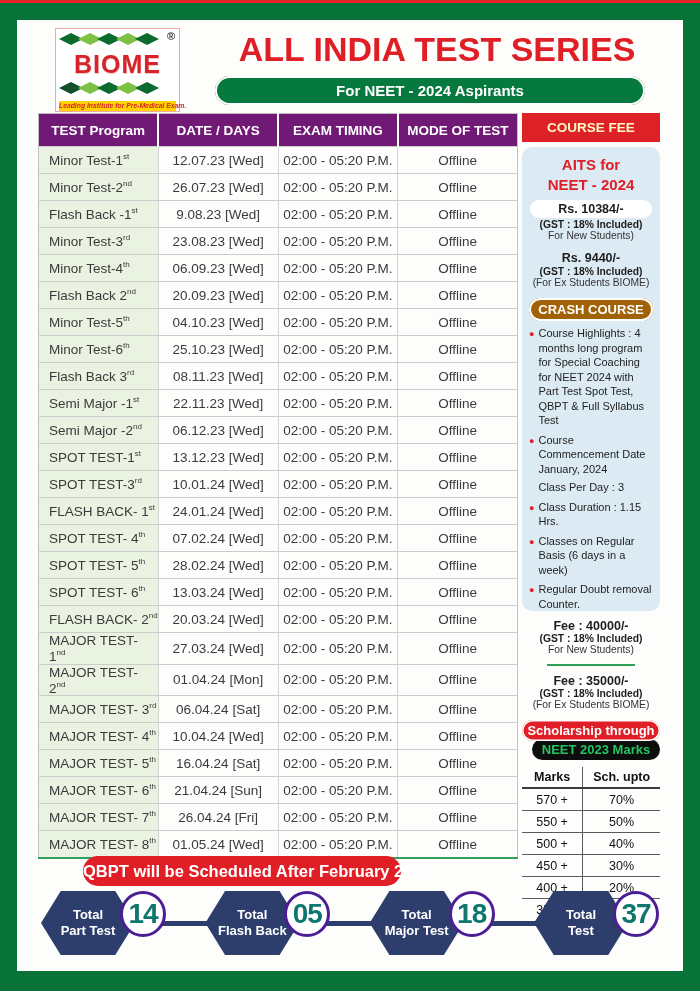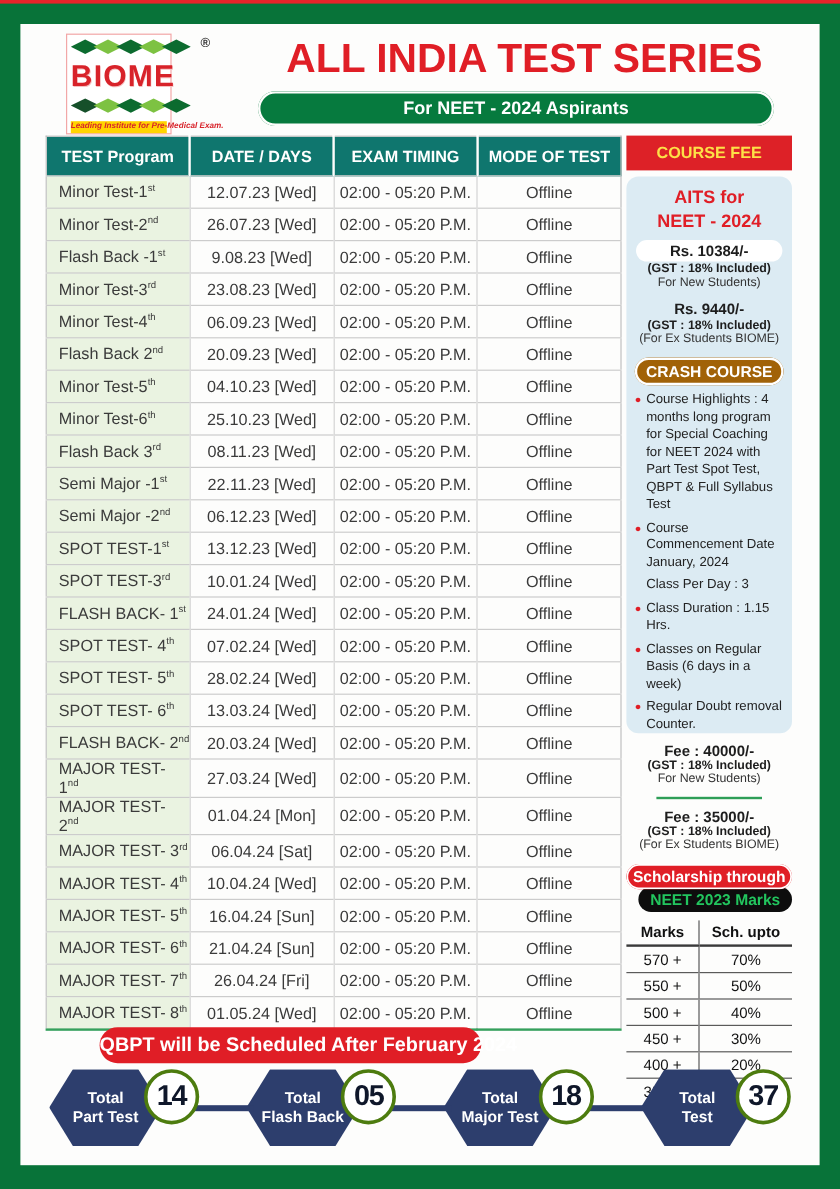--- a/index.html
+++ b/index.html
@@ -3,52 +3,52 @@
 <meta charset="utf-8">
 <style>
   html,body{margin:0;padding:0;}
   body{font-family:"Liberation Sans","DejaVu Sans",sans-serif;background:#fff;}
   .frame{position:relative;width:700px;height:991px;background:#087339;overflow:hidden;}
   .top-red-strip{position:absolute;top:0;left:0;right:0;height:3px;background:#e8232a;}
   .page{position:absolute;top:20px;left:17px;right:17px;bottom:20px;background:#fdfdfc;}
 
   
   .logo-wrap{position:absolute;left:38px;top:8px;width:150px;}
-  .logo-box{width:88px;height:84px;background:#fff;border:1px solid #f2a7a7;box-sizing:border-box;
+  .logo-box{width:125px;height:84px;background:#fff;border:1px solid #f2a7a7;box-sizing:border-box;
             display:flex;flex-direction:column;justify-content:space-between;padding:3px 3px 0;}
   .wordmark{color:#d8232a;font-weight:bold;font-size:25px;text-align:center;letter-spacing:1px;line-height:1;
             text-shadow:0.5px 0.5px 0 #f6c1c1;}
   .tagline{background:#ffd400;color:#d8232a;font-weight:bold;font-style:italic;font-size:6.8px;
            text-align:center;padding:1.5px 0;white-space:nowrap;}
   .registered{position:absolute;left:112px;top:2px;font-size:11px;color:#333;font-weight:bold;}
   .unit-line{font-size:7.3px;font-weight:bold;color:#222;margin-top:3px;white-space:nowrap;}
   .main-title{position:absolute;left:190px;top:10px;width:460px;text-align:center;color:#e01e26;
               font-weight:bold;font-size:34px;letter-spacing:0px;white-space:nowrap;}
   .subtitle-pill{position:absolute;left:198px;top:56px;width:430px;height:29px;background:#067a3e;
                  border-radius:16px;color:#fff;font-weight:bold;font-size:15px;line-height:29px;
                  text-align:center;box-shadow:0 0 0 2px #fdfdfc inset;}
 
   
   .test-table{position:absolute;left:21px;top:93px;width:480px;border-collapse:collapse;
               border:1px solid #c0c0c0;border-bottom:2px solid #35a05c;table-layout:fixed;}
-  .test-table thead th{background:#0f766e;color:#fff;font-weight:bold;font-size:13.5px;height:30px;
+  .test-table thead th{background:#701a75;color:#fff;font-weight:bold;font-size:13.5px;height:30px;
                        padding:1px;text-align:center;}
   .test-table thead th + th{border-left:2.5px solid #fdfdfc;}
   .test-table tbody td{font-size:13.5px;color:#3b3b3b;height:26px;padding:0;text-align:center;
                        border-top:1px solid #cccccc;}
   .test-table tbody td + td{border-left:1px solid #d4d4d4;}
   .col-program{width:28%;background:#eaf3e1;text-align:left !important;padding-left:10px !important;}
   .col-date{width:24%;}
   .col-timing{width:28%;}
   .col-mode{width:20%;}
   .test-table sup{font-size:8px;}
 
   
   .sidebar{position:absolute;left:505px;top:93px;width:138px;}
-  .fee-header{background:#dd2127;color:#fde047;font-weight:bold;font-size:13.5px;text-align:center;padding:7px 0;}
+  .fee-header{background:#dd2127;color:#fef9c3;font-weight:bold;font-size:13.5px;text-align:center;padding:7px 0;}
   .panel{background:#dcebf3;border-radius:10px;margin-top:5px;padding:8px 6px 0;}
   .aits-title{color:#e01e26;font-weight:bold;font-size:15px;text-align:center;line-height:1.3;}
   .amount-pill{background:#fff;border-radius:9px;margin:6px 2px 1px;padding:2px 0;
                font-weight:bold;font-size:12.5px;color:#1d1d1d;text-align:center;}
   .amount-plain{margin:10px 2px 1px;font-weight:bold;font-size:12.5px;color:#1d1d1d;text-align:center;}
   .gst-line{font-weight:bold;font-size:10.3px;color:#1d1d1d;text-align:center;}
   .who-line{font-size:10.3px;color:#333;text-align:center;}
   .crash-pill{background:#a16207;border-radius:14px;color:#fff;font-weight:bold;font-size:13px;
               text-align:center;padding:4px 0;margin:10px 1px 4px;box-shadow:0 0 0 2px #fff inset;}
   .crash-list{list-style:none;margin:4px 0 0;padding:0;}
@@ -77,23 +77,23 @@
                border-radius:16px;color:#fff;font-weight:bold;font-size:16.5px;line-height:30px;
                text-align:center;white-space:nowrap;}
 
   
   .totals-row{position:absolute;left:0;right:0;top:870px;height:66px;display:flex;align-items:center;
               padding:0 24px;}
   .hexgroup{display:flex;align-items:flex-start;flex:0 0 auto;}
   .hex{width:94px;height:64px;background:#2d3e6d;display:flex;flex-direction:column;align-items:center;
        justify-content:center;color:#fff;font-weight:bold;font-size:13px;line-height:1.2;
        clip-path:polygon(21% 0,79% 0,100% 50%,79% 100%,21% 100%,0 50%);text-align:center;}
-  .circle{width:40px;height:40px;border-radius:50%;background:#fff;border:3px solid #4d7c0f;
+  .circle{width:40px;height:40px;border-radius:50%;background:#fff;border:3px solid #4c1d95;
           margin-left:-15px;display:flex;align-items:center;justify-content:center;
-          color:#0f172a;font-weight:bold;font-size:24px;z-index:2;letter-spacing:-1px;}
+          color:#0f766e;font-weight:bold;font-size:28px;z-index:2;letter-spacing:-1px;}
   .connector{flex:1 1 auto;height:5px;background:#2d3e6d;margin:0 -6px;z-index:1;}
 </style>
 </head>
 <body>
 
 <div class="frame">
   <div class="top-red-strip"></div>
   <div class="page">
 
     <div class="logo-wrap">
@@ -258,21 +258,21 @@
             <td class="col-mode">Offline</td>
           </tr>
           <tr>
             <td class="col-program"><span>MAJOR TEST- 4</span><sup>th</sup></td>
             <td class="col-date">10.04.24 [Wed]</td>
             <td class="col-timing">02:00 - 05:20 P.M.</td>
             <td class="col-mode">Offline</td>
           </tr>
           <tr>
             <td class="col-program"><span>MAJOR TEST- 5</span><sup>th</sup></td>
-            <td class="col-date">16.04.24 [Sun]</td>
+            <td class="col-date">16.04.24 [Sat]</td>
             <td class="col-timing">02:00 - 05:20 P.M.</td>
             <td class="col-mode">Offline</td>
           </tr>
           <tr>
             <td class="col-program"><span>MAJOR TEST- 6</span><sup>th</sup></td>
             <td class="col-date">21.04.24 [Sun]</td>
             <td class="col-timing">02:00 - 05:20 P.M.</td>
             <td class="col-mode">Offline</td>
           </tr>
           <tr>

